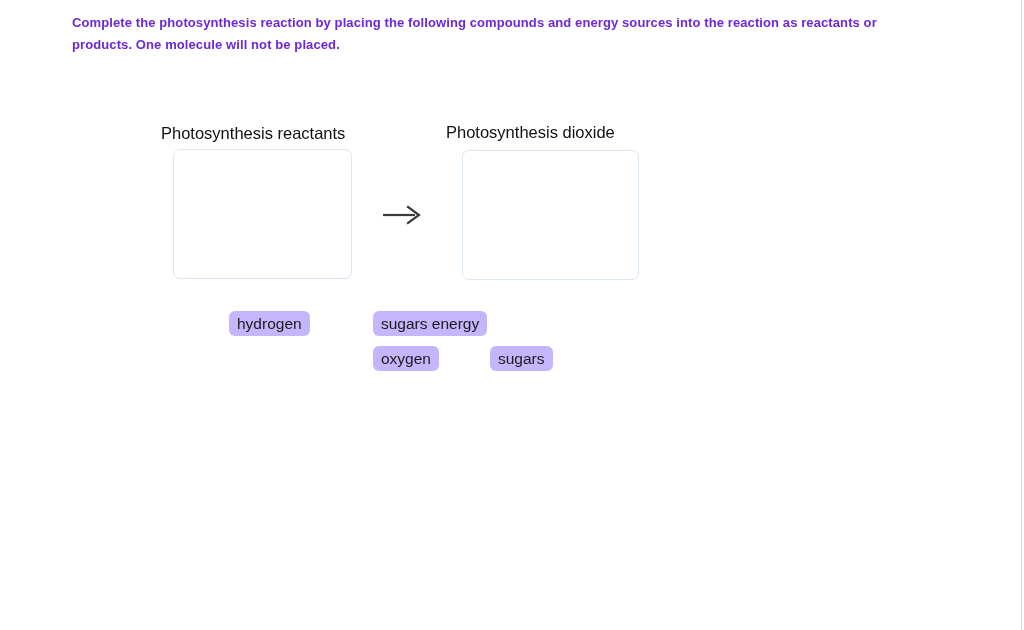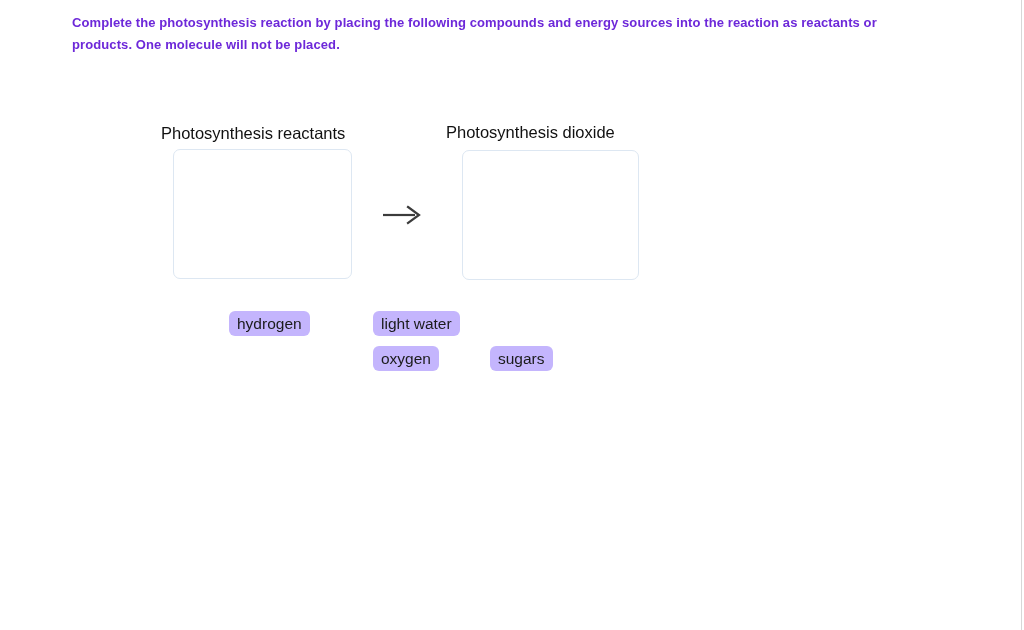--- a/index.html
+++ b/index.html
@@ -138,16 +138,16 @@
 
   <div class="zone">
     <div class="zone-label" id="products-label">Photosynthesis dioxide</div>
     <div class="dropbox" id="products-box"></div>
   </div>
 
 </div>
 
 <div class="chip-tray" id="chip-tray">
     <div class="chip r1 c1">hydrogen</div>
-    <div class="chip r1 c2">light water</div>
+    <div class="chip r1 c2">sugars energy</div>
     <div class="chip r2 c2">oxygen</div>
     <div class="chip r2 c3">sugars</div>
   </div>
 
 </body></html>

